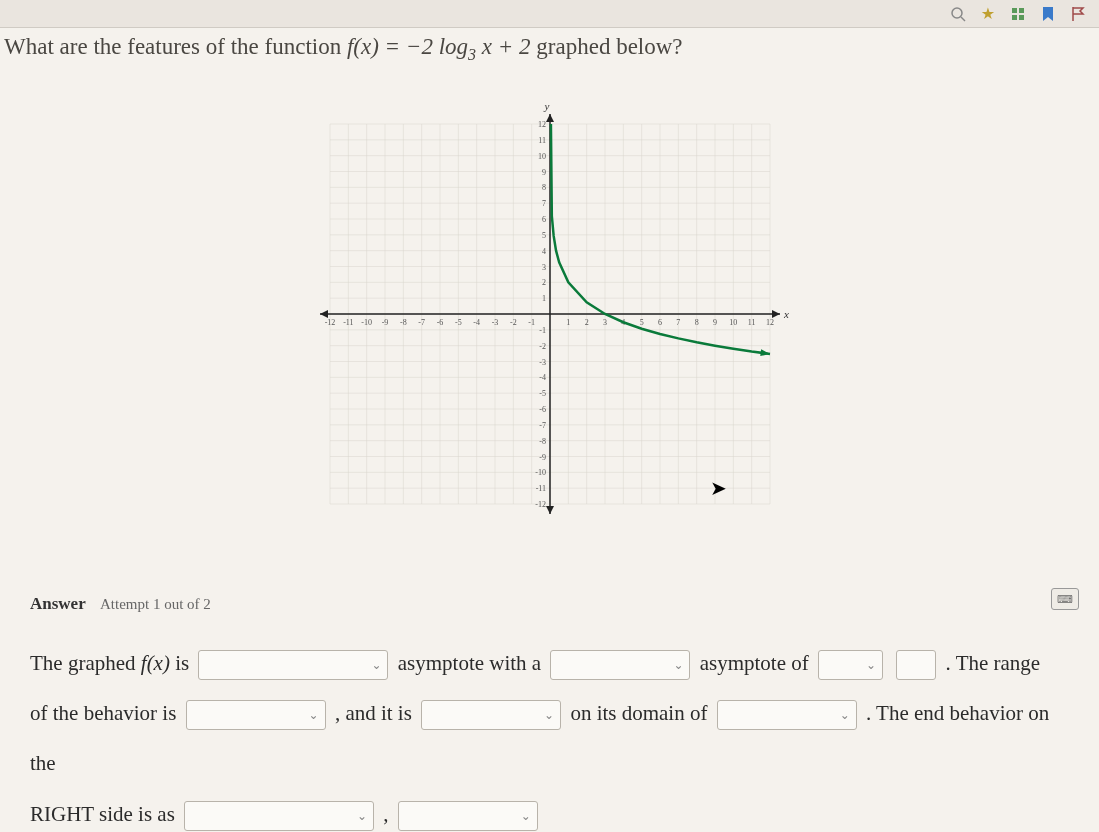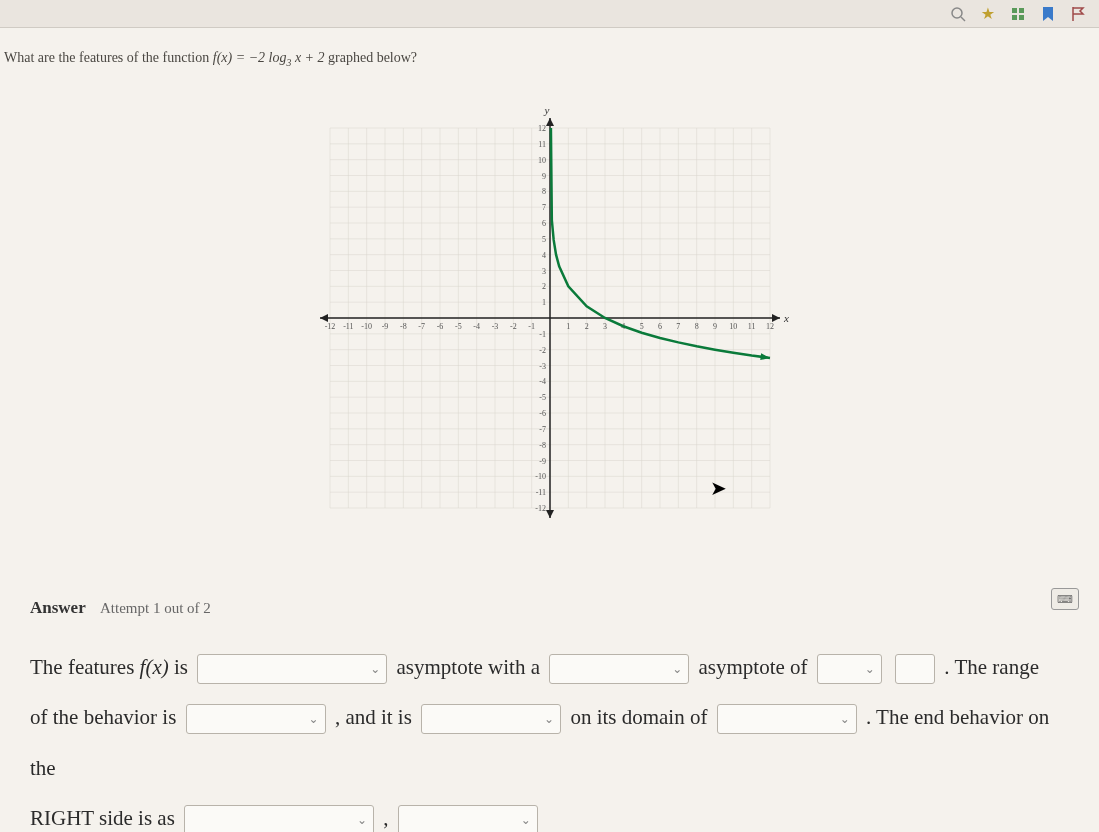--- a/index.html
+++ b/index.html
@@ -21,24 +21,23 @@
     align-items: center;
     padding-right: 12px;
     gap: 12px;
   }
   .toolbar .ticon {
     width: 18px; height: 18px;
     display: inline-flex; align-items: center; justify-content: center;
   }
   .question {
     padding: 6px 4px 10px 4px;
-    font-size: 14px;
+    font-size: 23px;
     color: #4a4742;
     font-family: Georgia, serif;
-    margin-top: 16px;
   }
   .math-i { font-style: italic; font-family: 'Times New Roman', serif; }
   .sub { font-size: 0.7em; vertical-align: sub; }
   .chart-wrap {
     width: 520px;
     margin: 10px auto 30px auto;
     display: flex;
     justify-content: center;
   }
   svg.chart { display: block; }
@@ -258,21 +257,21 @@
 <div class="cursor-arrow">➤</div>
 <div class="kb-icon">⌨</div>
 
 <div class="answer-section">
   <div class="answer-head">
     <b>Answer</b>
     <span class="attempt">Attempt 1 out of 2</span>
   </div>
 
   <div class="sentence">
-    <span>The features </span>
+    <span>The graphed </span>
     <span class="math-i">f(x)</span>
     <span> is </span>
     <span class="dd wide"><span class="chev">⌄</span></span>
     <span> asymptote with a </span>
     <span class="dd med"><span class="chev">⌄</span></span>
     <span> asymptote of </span>
     <span class="dd sm"><span class="chev">⌄</span></span>
     <span class="numbox"></span>
     <span>. The range</span>
 

